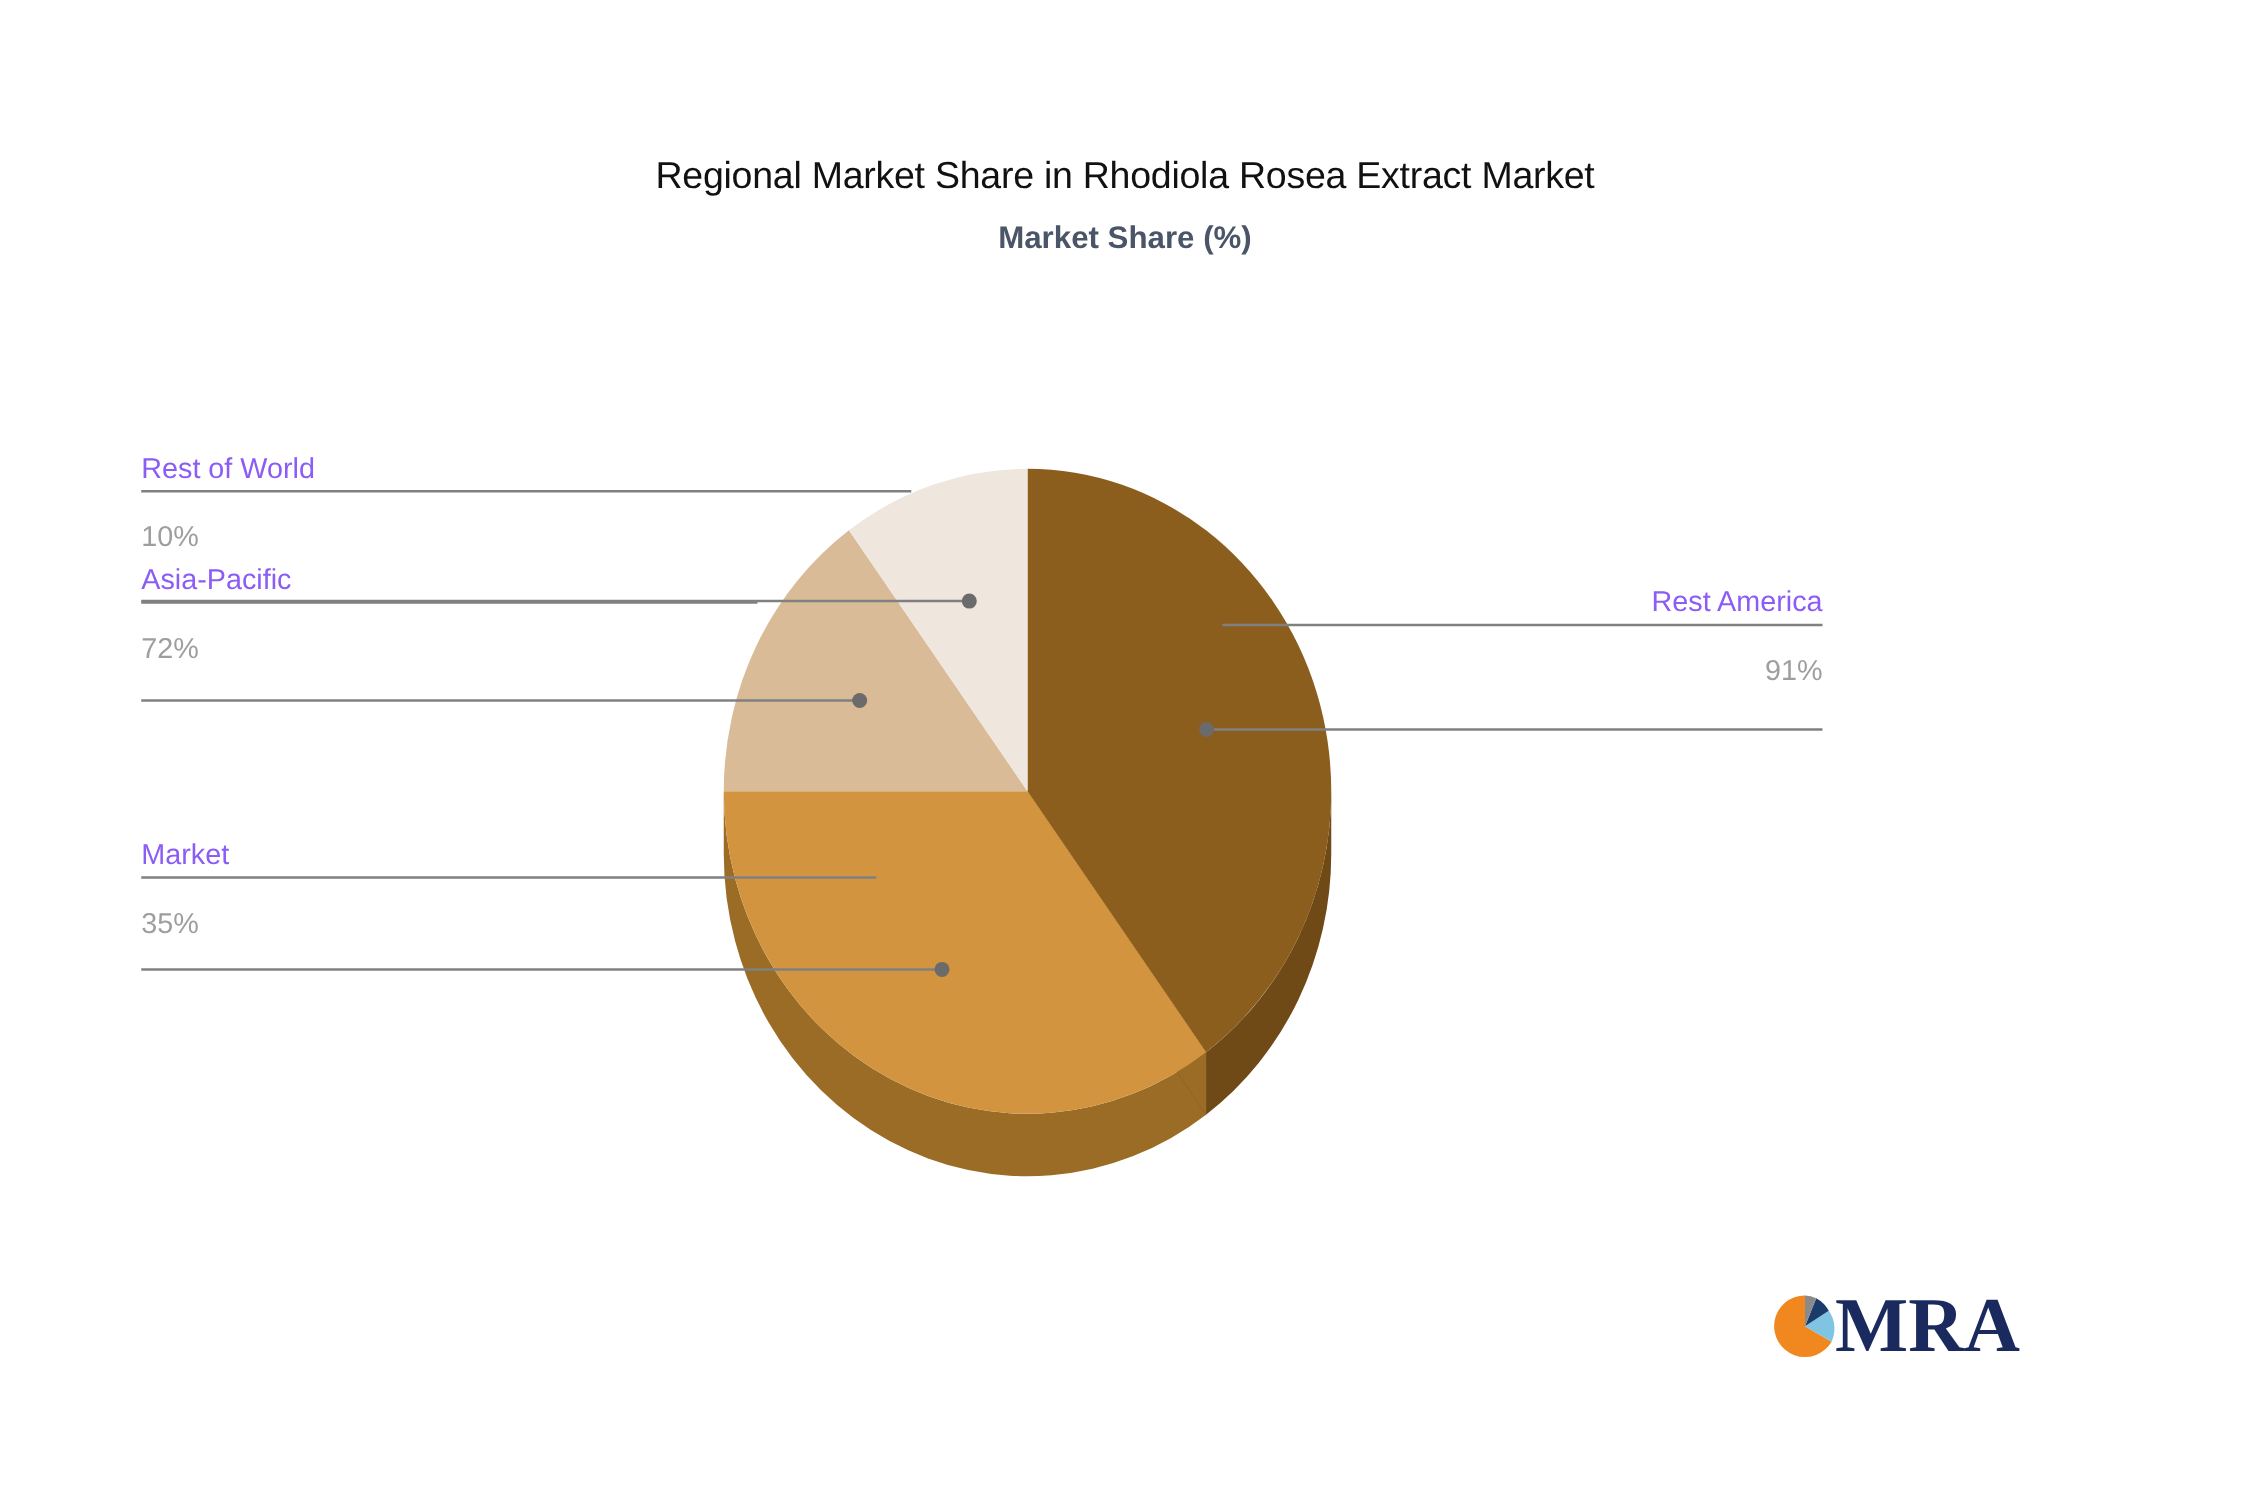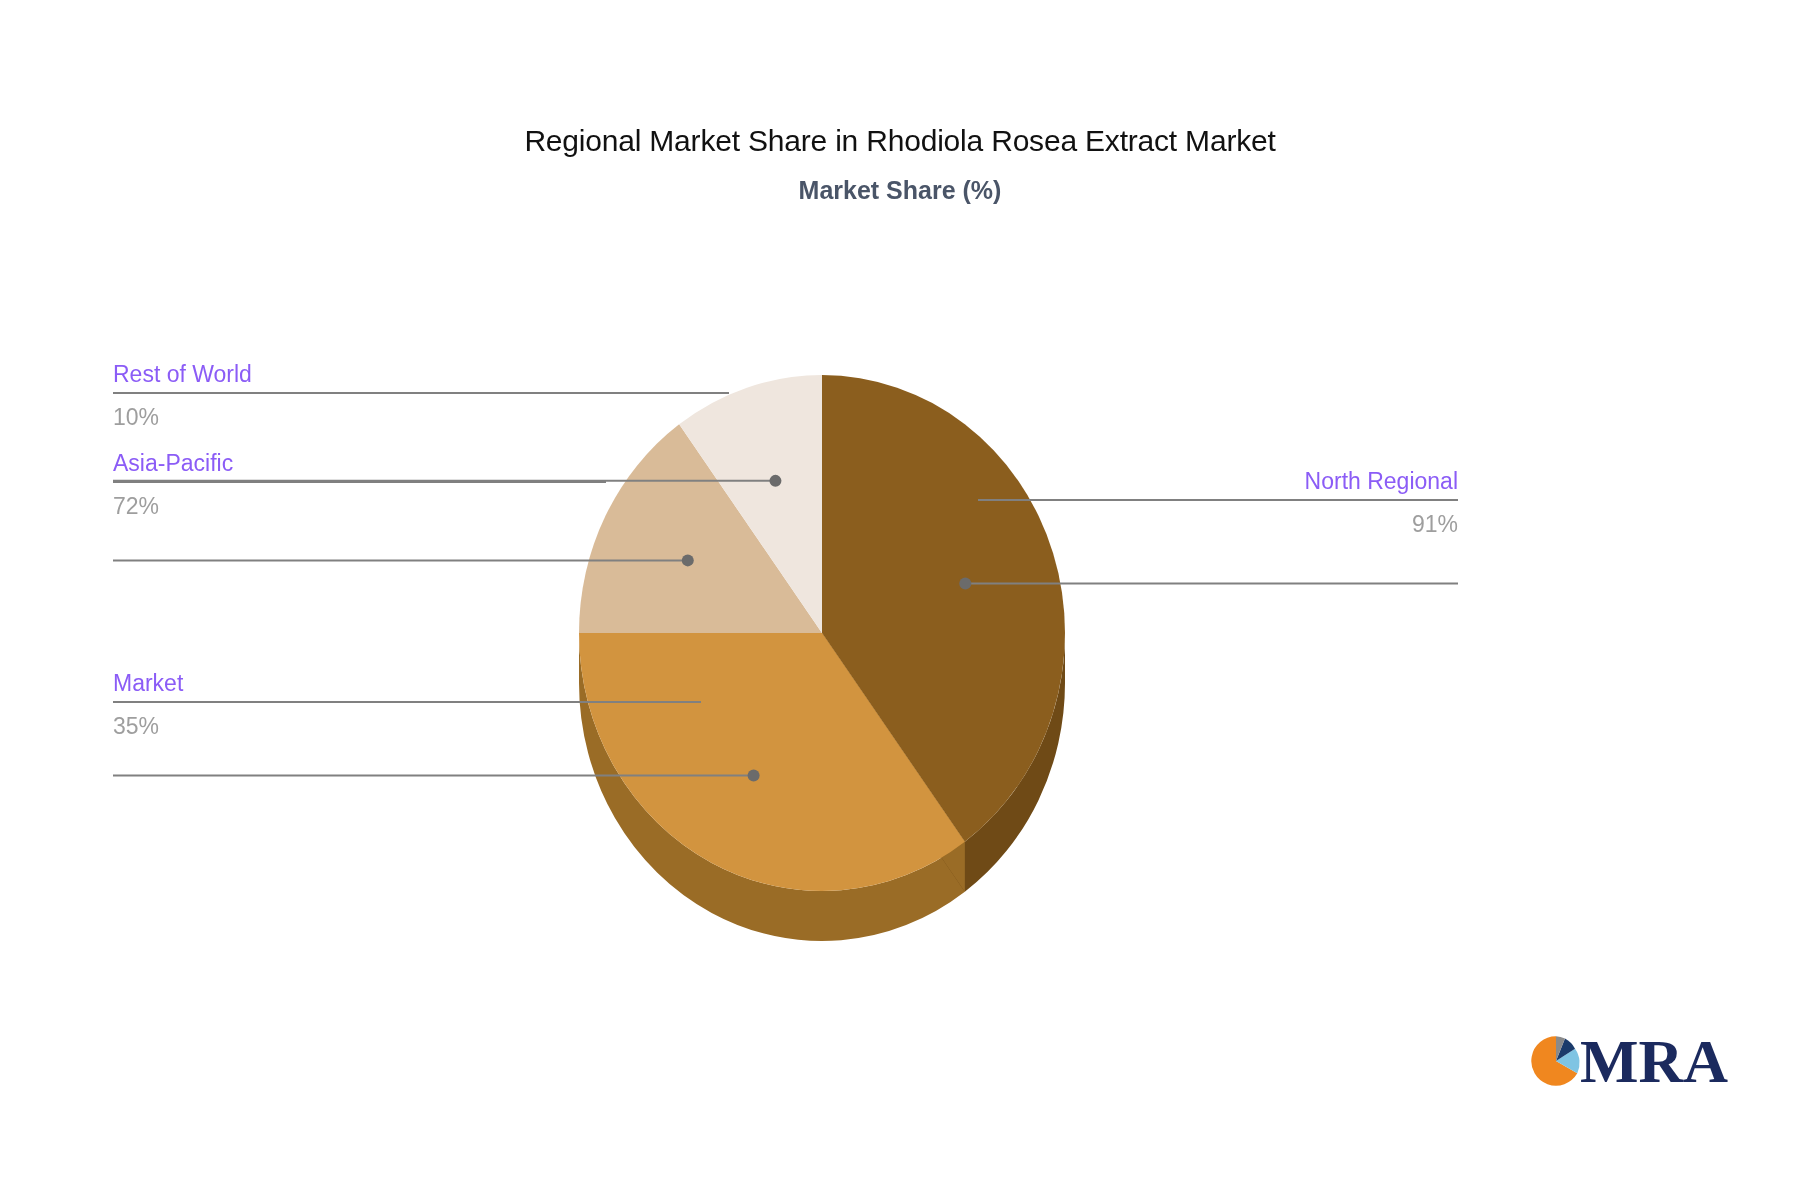--- a/index.html
+++ b/index.html
@@ -26,29 +26,29 @@
 
   .callout-label { position:absolute; }
   .callout-label .lbl-name {
     font-size:23px; color:#8b5cf6; line-height:1.15;
     white-space:nowrap; padding-bottom:5px;
   }
   .callout-label .lbl-rule {
     height:2px; background:#808080; width:100%;
   }
   .callout-label .lbl-value {
-    font-size:23px; color:#9e9e9e; line-height:1.15; padding-top:10px;
+    font-size:23px; color:#9e9e9e; line-height:1.15; padding-top:22px;
     white-space:nowrap;
   }
   .callout-label.align-left .lbl-name,
   .callout-label.align-left .lbl-value { text-align:left; }
   .callout-label.align-right .lbl-name,
   .callout-label.align-right .lbl-value { text-align:right; }
 
-  .logo { position:absolute; left:1528px; top:1030px; display:flex; align-items:center; }
+  .logo { position:absolute; left:1416px; top:1030px; display:flex; align-items:center; }
   .logo-mark { width:56px; height:56px; }
   .logo-text {
     font-family:"Liberation Serif", serif;
     font-size:62px; color:#1b2a5e; font-weight:bold;
     letter-spacing:0px; line-height:1; margin-left:-4px;
   }
 </style>
 </head>
 <body>
 
@@ -96,21 +96,21 @@
     <div class="lbl-value">72%</div>
   </div>
 
   <div class="callout-label align-left" style="left:113px; top:670px; width:588px;">
     <div class="lbl-name">Market</div>
     <div class="lbl-rule"></div>
     <div class="lbl-value">35%</div>
   </div>
 
   <div class="callout-label align-right" style="left:978px; top:468px; width:480px;">
-    <div class="lbl-name">North Regional</div>
+    <div class="lbl-name">Rest America</div>
     <div class="lbl-rule"></div>
     <div class="lbl-value">91%</div>
   </div>
 
   <div class="logo">
     <svg class="logo-mark" viewBox="0 0 100 100">
       <path id="logo-s1" d="M50 50 L50 6 A44 44 0 1 0 88 72 Z" fill="#F0871F"></path>
       <path id="logo-s2" d="M50 50 L88 72 A44 44 0 0 0 84 28 Z" fill="#7FC4E3"></path>
       <path id="logo-s3" d="M50 50 L84 28 A44 44 0 0 0 66 10 Z" fill="#1B3B6B"></path>
       <path id="logo-s4" d="M50 50 L66 10 A44 44 0 0 0 50 6 Z" fill="#8A8A8A"></path>

